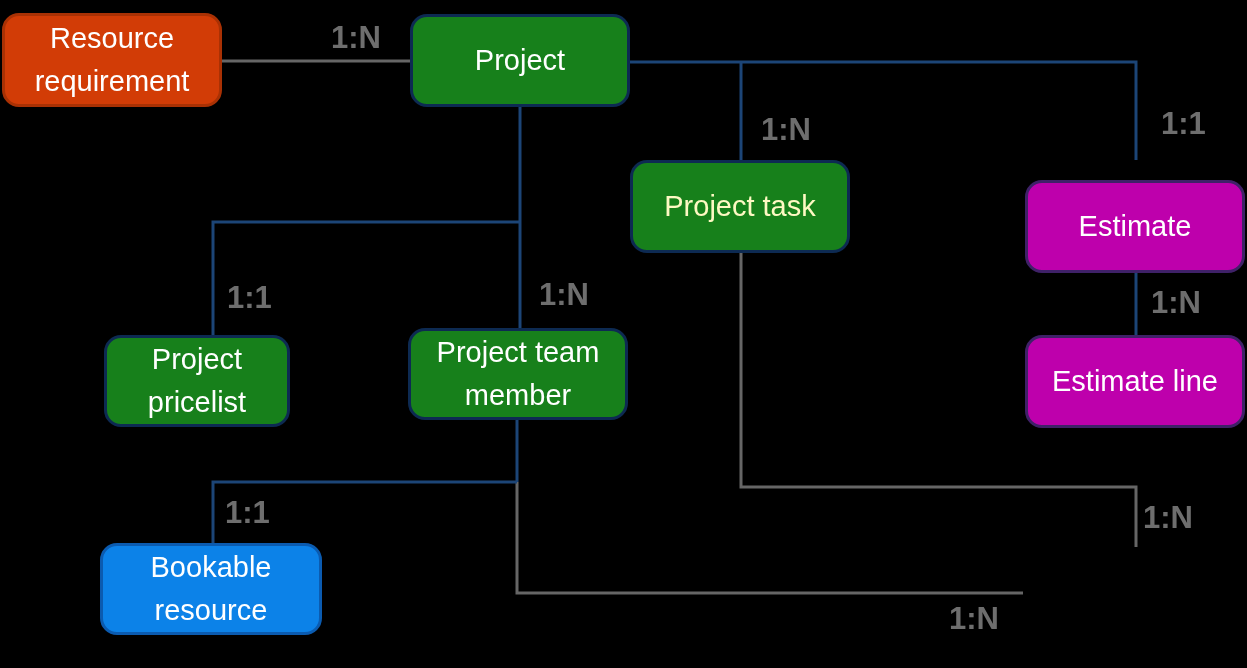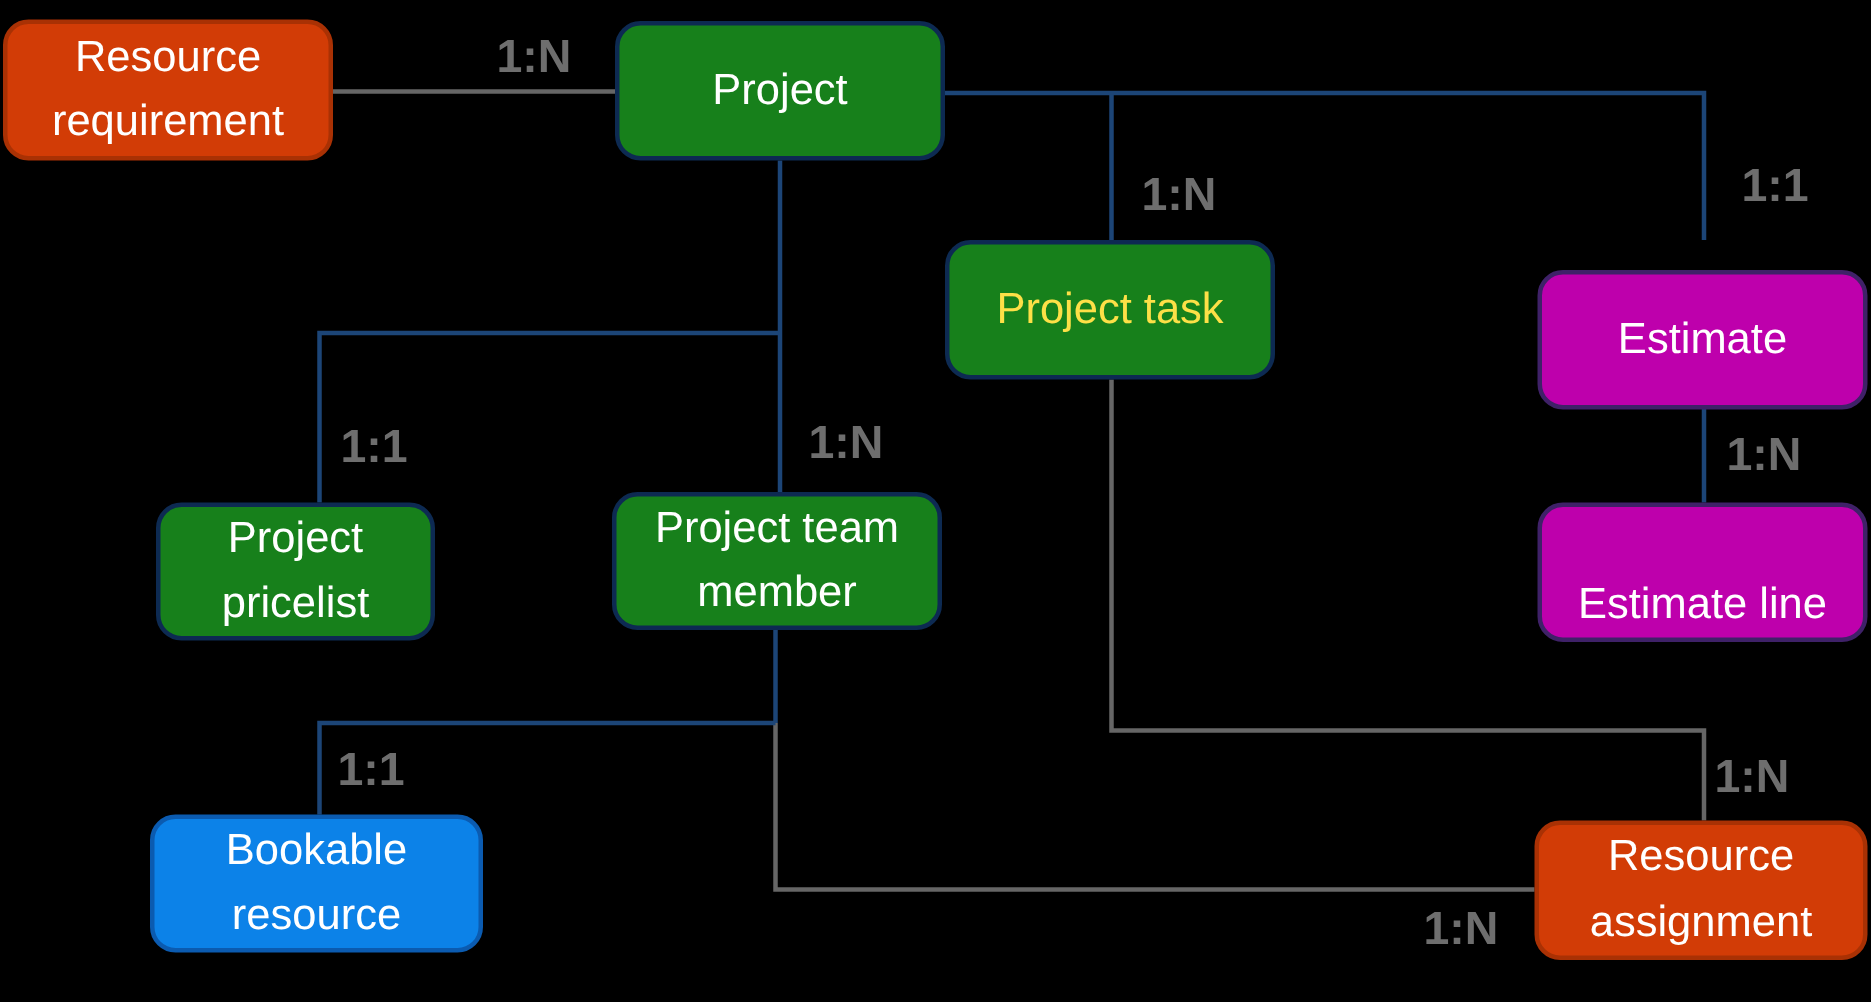--- a/index.html
+++ b/index.html
@@ -89,47 +89,44 @@
   </svg>
 
   <div class="node" id="n-resource-requirement" style="background-color: rgb(210, 60, 6); border-color: rgb(169, 49, 4); color: rgb(255, 255, 255);">
     <span>Resource requirement</span>
   </div>
 
   <div class="node" id="n-project" style="background-color: rgb(23, 128, 27); border-color: rgb(13, 42, 82); color: rgb(255, 255, 255); align-items: center;">
     <span>Project</span>
   </div>
 
-  <div class="node" id="n-project-task" style="background-color: rgb(23, 128, 27); border-color: rgb(13, 42, 82); color: #fde047;">
+  <div class="node" id="n-project-task" style="background-color: rgb(23, 128, 27); border-color: rgb(13, 42, 82); color: #fef9c3;">
     <span>Project task</span>
   </div>
 
   <div class="node" id="n-estimate" style="background-color: rgb(190, 0, 172); border-color: rgb(63, 33, 104); color: rgb(255, 255, 255); margin-top: 20px;">
     <span>Estimate</span>
   </div>
 
-  <div class="node" id="n-estimate-line" style="background-color: rgb(190, 0, 172); border-color: rgb(63, 33, 104); color: rgb(255, 255, 255); align-items: flex-end;">
+  <div class="node" id="n-estimate-line" style="background-color: rgb(190, 0, 172); border-color: rgb(63, 33, 104); color: rgb(255, 255, 255);">
     <span>Estimate line</span>
   </div>
 
   <div class="node" id="n-project-pricelist" style="background-color: rgb(23, 128, 27); border-color: rgb(13, 42, 82); color: rgb(255, 255, 255);">
     <span>Project pricelist</span>
   </div>
 
   <div class="node" id="n-project-team-member" style="background-color: rgb(23, 128, 27); border-color: rgb(13, 42, 82); color: rgb(255, 255, 255);">
     <span>Project team member</span>
   </div>
 
   <div class="node" id="n-bookable-resource" style="background-color: rgb(12, 130, 232); border-color: rgb(11, 91, 176); color: rgb(255, 255, 255);">
     <span>Bookable resource</span>
   </div>
 
-  <div class="node" id="n-resource-assignment" style="background-color: rgb(210, 60, 6); border-color: rgb(169, 49, 4); color: rgb(255, 255, 255);">
-    <span>Resource assignment</span>
-  </div>
 
   <span class="rel" id="r0" style="color: rgb(110, 110, 110);">1:N</span>
   <span class="rel" id="r1" style="color: rgb(110, 110, 110);">1:N</span>
   <span class="rel" id="r2" style="color: rgb(110, 110, 110);">1:1</span>
   <span class="rel" id="r3" style="color: rgb(110, 110, 110);">1:N</span>
   <span class="rel" id="r4" style="color: rgb(110, 110, 110);">1:1</span>
   <span class="rel" id="r5" style="color: rgb(110, 110, 110);">1:N</span>
   <span class="rel" id="r6" style="color: rgb(110, 110, 110);">1:1</span>
   <span class="rel" id="r7" style="color: rgb(110, 110, 110);">1:N</span>
   <span class="rel" id="r8" style="color: rgb(110, 110, 110);">1:N</span>

